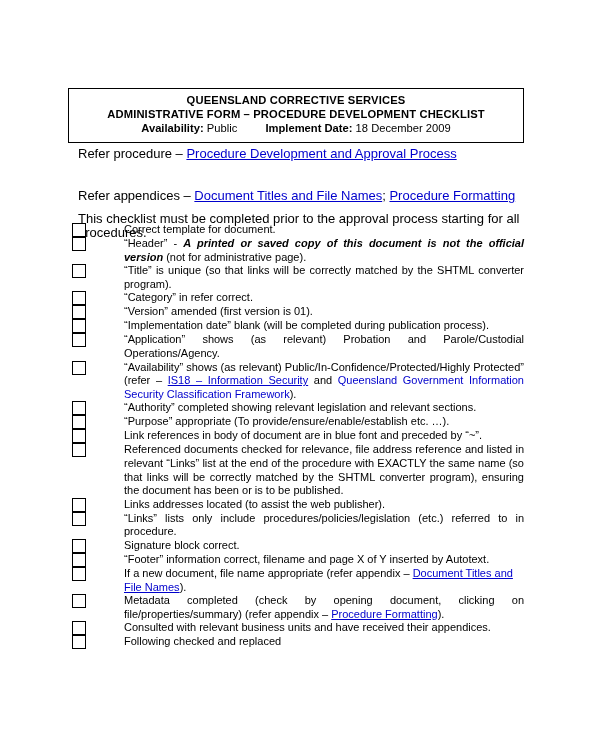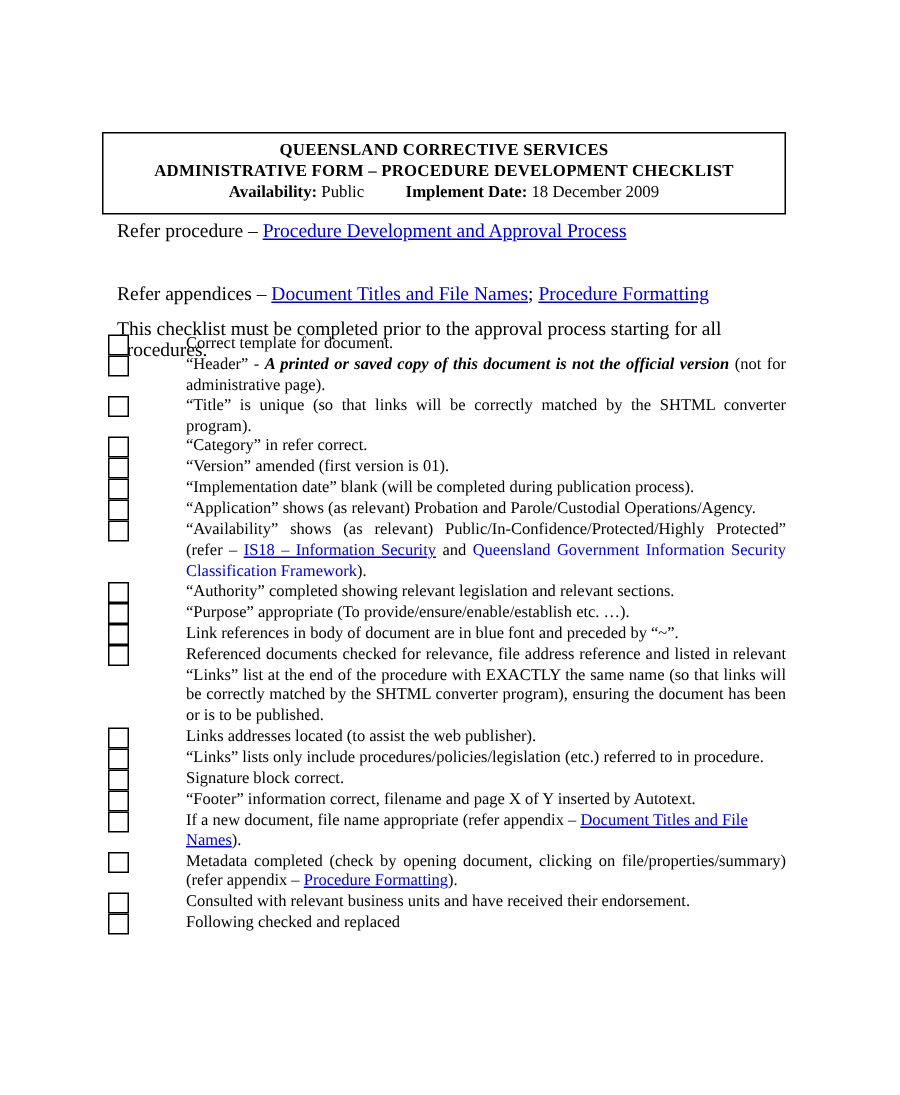--- a/index.html
+++ b/index.html
@@ -11,21 +11,20 @@
     width: 600px;
     height: 730px;
     font-family: "Liberation Sans", sans-serif;
     color: #000000;
     overflow: hidden;
   }
   .page {
     position: relative;
     width: 540px;
     height: 730px;
-    font-family: Liberation Serif, serif;
   }
   
   .banner {
     position: absolute;
     left: 68px;
     top: 88px;
     width: 456px;
     box-sizing: border-box;
     border: 1.5px solid #000000;
     padding: 5px 6px 6px 6px;
@@ -257,21 +256,21 @@
           <span class="cb"></span>
         </div>
       <div class="txt"><span>Metadata completed (check by opening document, clicking on file/properties/summary) (refer appendix – </span><a class="lnk" href="#">Procedure Formatting</a><span>).</span></div>
     </div>
 
 
     <div class="row">
       <div class="cb-cell">
           <span class="cb"></span>
         </div>
-      <div class="txt nojust">Consulted with relevant business units and have received their endorsement.</div>
+      <div class="txt nojust">Consulted with relevant business units and have received their appendices.</div>
     </div>
 
     <div class="row">
       <div class="cb-cell">
           <span class="cb"></span>
         </div>
       <div class="txt nojust">Following checked and replaced</div>
     </div>
 
   </div>

